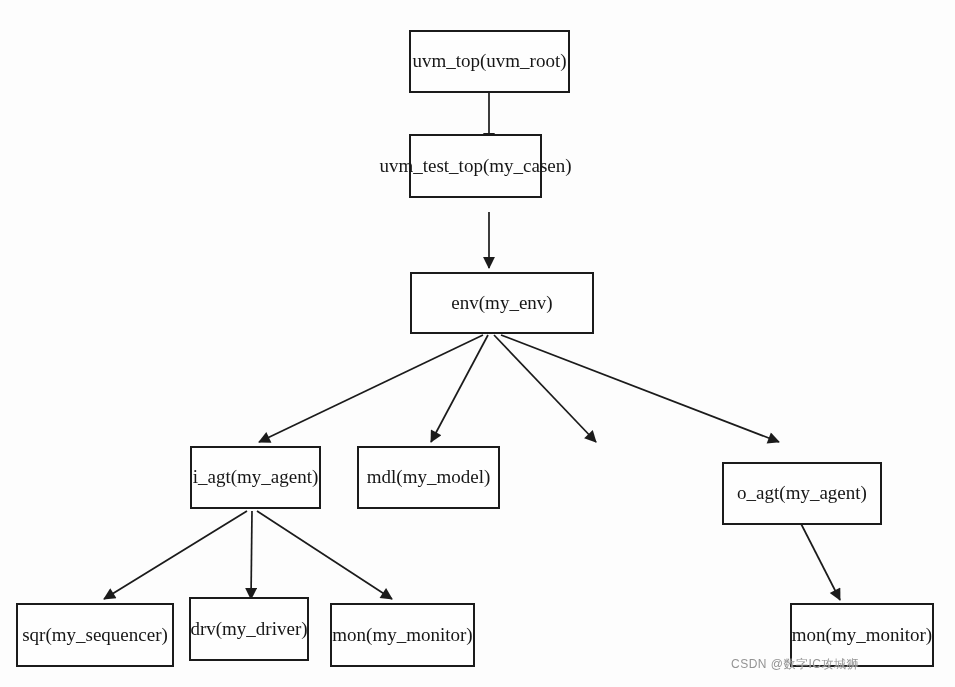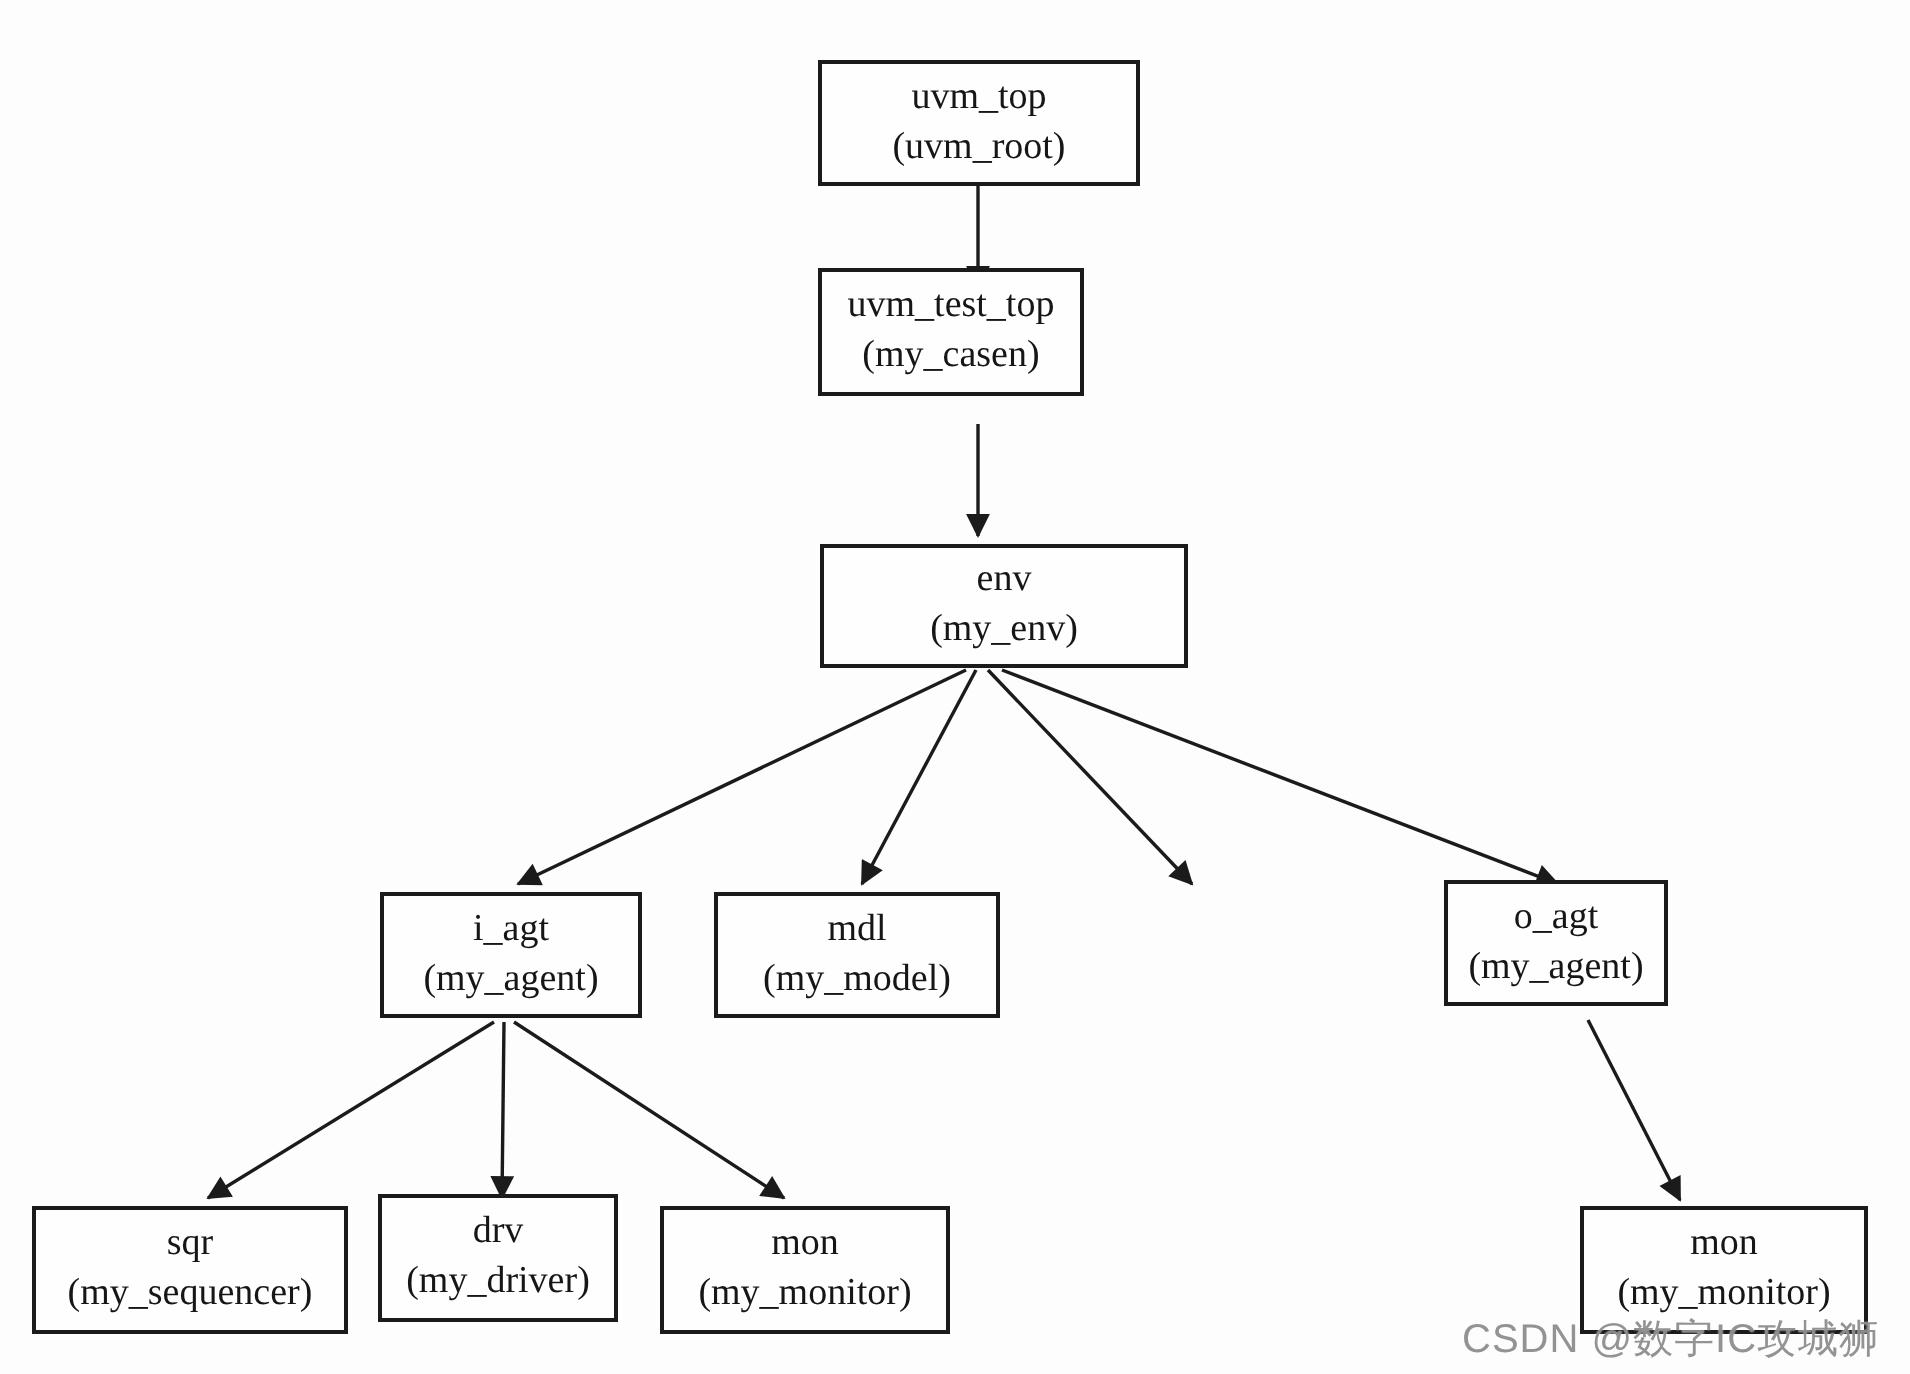--- a/index.html
+++ b/index.html
@@ -22,39 +22,39 @@
     top: 0;
     width: 955px;
     height: 687px;
   }
   .node {
     position: absolute;
     box-sizing: border-box;
     background: #fefefe;
     border: 2px solid #1b1b1b;
     display: flex;
-    flex-direction: column;
+    flex-direction: row;
     align-items: center;
     justify-content: center;
     text-align: center;
     color: #161616;
     line-height: 1.3;
   }
   .node .inst {
     font-size: 19px;
   }
   .node .cls {
     font-size: 19px;
   }
   .watermark {
     position: absolute;
     left: 731px;
     top: 656px;
     width: 224px;
-    font-size: 20px;
+    font-size: 12px;
     font-family: "Liberation Sans", "DejaVu Sans", sans-serif;
     color: rgba(128, 128, 128, 0.85);
     text-shadow: 0 0 1px rgba(255,255,255,0.9);
     white-space: nowrap;
     letter-spacing: 0.5px;
   }
 </style>
 </head>
 <body>
 
@@ -99,21 +99,21 @@
     <span class="inst">i_agt</span>
     <span class="cls">(my_agent)</span>
   </div>
 
   <div class="node" style="left:357px; top:446px; width:143px; height:63px">
     <span class="inst">mdl</span>
     <span class="cls">(my_model)</span>
   </div>
 
 
-  <div class="node" style="left:722px; top:440px; width:112px; height:63px">
+  <div class="node" style="left:722px; top:462px; width:160px; height:63px">
     <span class="inst">o_agt</span>
     <span class="cls">(my_agent)</span>
   </div>
 
   <div class="node" style="left:16px; top:603px; width:158px; height:64px">
     <span class="inst">sqr</span>
     <span class="cls">(my_sequencer)</span>
   </div>
 
   <div class="node" style="left:189px; top:597px; width:120px; height:64px">

